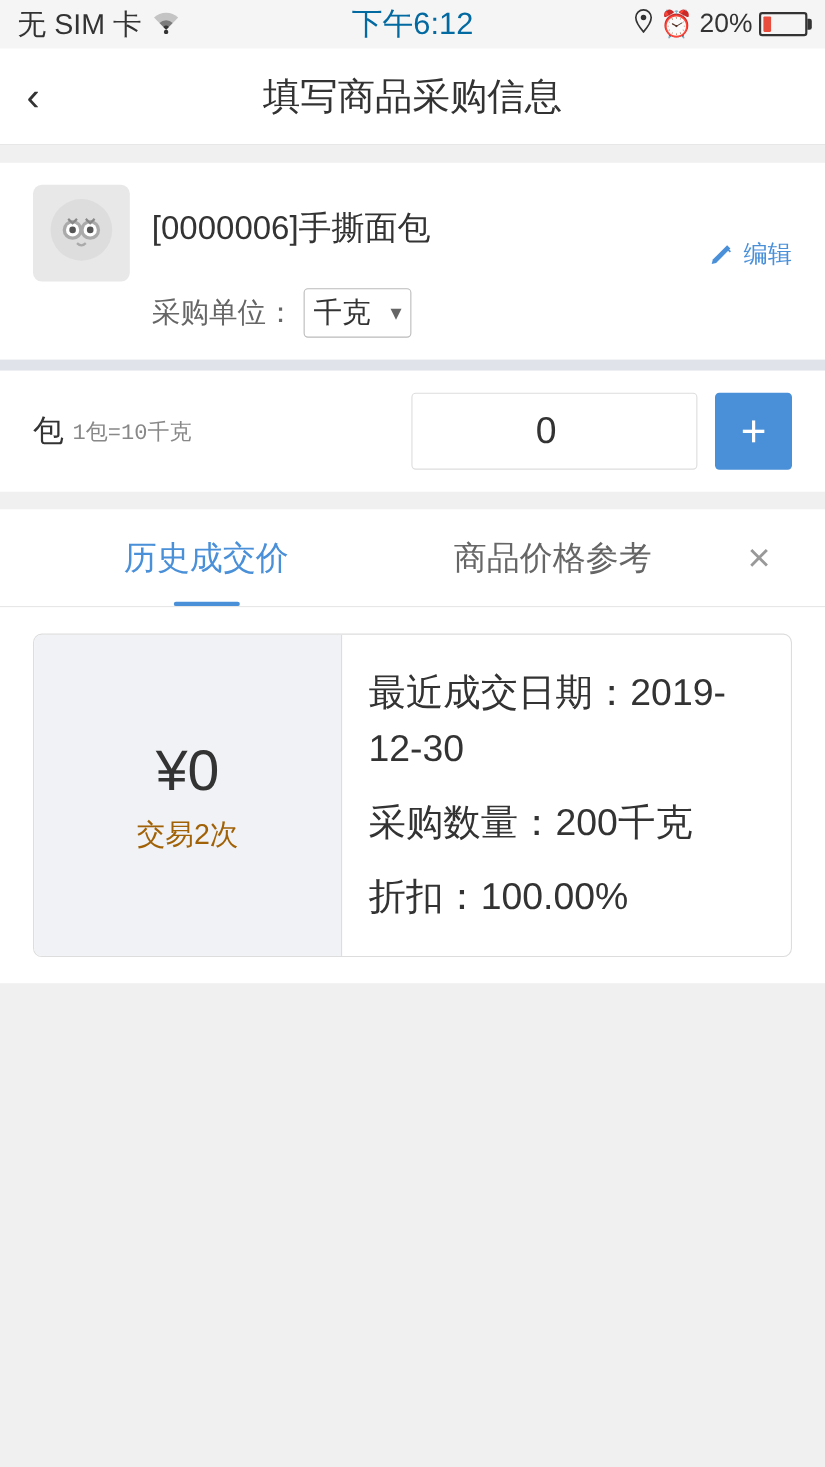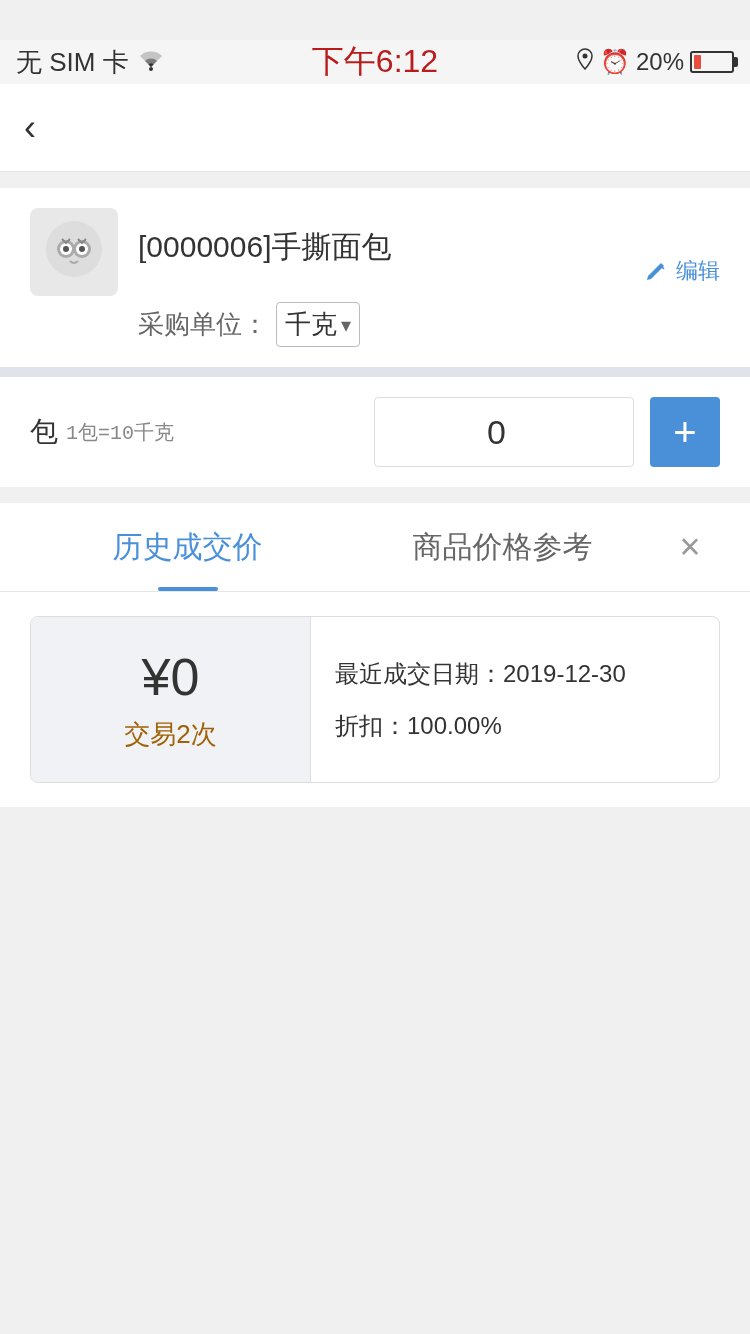--- a/index.html
+++ b/index.html
@@ -15,32 +15,31 @@
     
     .status-bar {
       width: 750px;
       height: 44px;
       background: #f5f5f5;
       display: flex;
       align-items: center;
       justify-content: space-between;
       padding: 0 16px;
       font-size: 26px;
-      margin-top: 40px;
     }
     .status-left {
       display: flex;
       align-items: center;
       gap: 8px;
       font-size: 26px;
       color: #333;
     }
     .status-center {
-      font-size: 32px;
-      color: #b91c1c;
+      font-size: 28px;
+      color: #0369a1;
       font-weight: 500;
       position: absolute;
       left: 50%;
       transform: translateX(-50%);
     }
     .status-right {
       display: flex;
       align-items: center;
       gap: 6px;
       font-size: 24px;
@@ -161,21 +160,21 @@
       display: flex;
       align-items: center;
       gap: 8px;
     }
     .unit-select-wrapper {
       display: inline-flex;
       align-items: center;
       border: 1px solid #bbb;
       border-radius: 4px;
       padding: 4px 8px;
-      gap: 4px;
+      gap: 18px;
       font-size: 26px;
       color: #333;
       background: #fff;
     }
     .unit-select-arrow {
       font-size: 20px;
       color: #666;
     }
     .price-ref {
       display: flex;
@@ -341,21 +340,21 @@
     }
     .history-right {
       flex: 1;
       padding: 28px 24px;
       display: flex;
       flex-direction: column;
       gap: 16px;
       justify-content: center;
     }
     .history-detail-row {
-      font-size: 24px;
+      font-size: 34px;
       color: #333;
       line-height: 1.5;
     }
 
     
     .bottom-space {
       background: #f0f0f0;
       flex: 1;
       min-height: 600px;
     }
@@ -386,20 +385,21 @@
     <span>⏰</span>
     <span>20%</span>
     <div class="battery-icon">
       <div class="battery-fill"></div>
     </div>
   </div>
 </div>
 
 <div class="nav-bar">
   <div class="nav-back">‹</div>
+  <div class="nav-title">填写商品采购信息</div>
 </div>
 
 <div class="product-card">
   <div class="product-header">
     <div class="product-thumb">
       <span class="owl-icon">
         <svg width="60" height="60" viewBox="0 0 60 60" fill="none">
           <circle cx="30" cy="30" r="28" fill="#ccc" opacity="0.4"></circle>
 
           <ellipse cx="22" cy="30" rx="9" ry="9" fill="#aaa"></ellipse>
@@ -470,19 +470,22 @@
   <div class="history-card">
     <div class="history-left">
       <div class="history-price">¥0</div>
       <div class="history-transactions">交易2次</div>
     </div>
     <div class="history-right">
       <div class="history-detail-row">
         <span>最近成交日期：</span><span>2019-12-30</span>
       </div>
       <div class="history-detail-row">
+        <span>采购数量：</span><span>200千克</span>
+      </div>
+      <div class="history-detail-row">
         <span>折扣：</span><span>100.00%</span>
       </div>
     </div>
   </div>
 </div>
 
 <div class="bottom-space"></div>
 
 </body></html>

